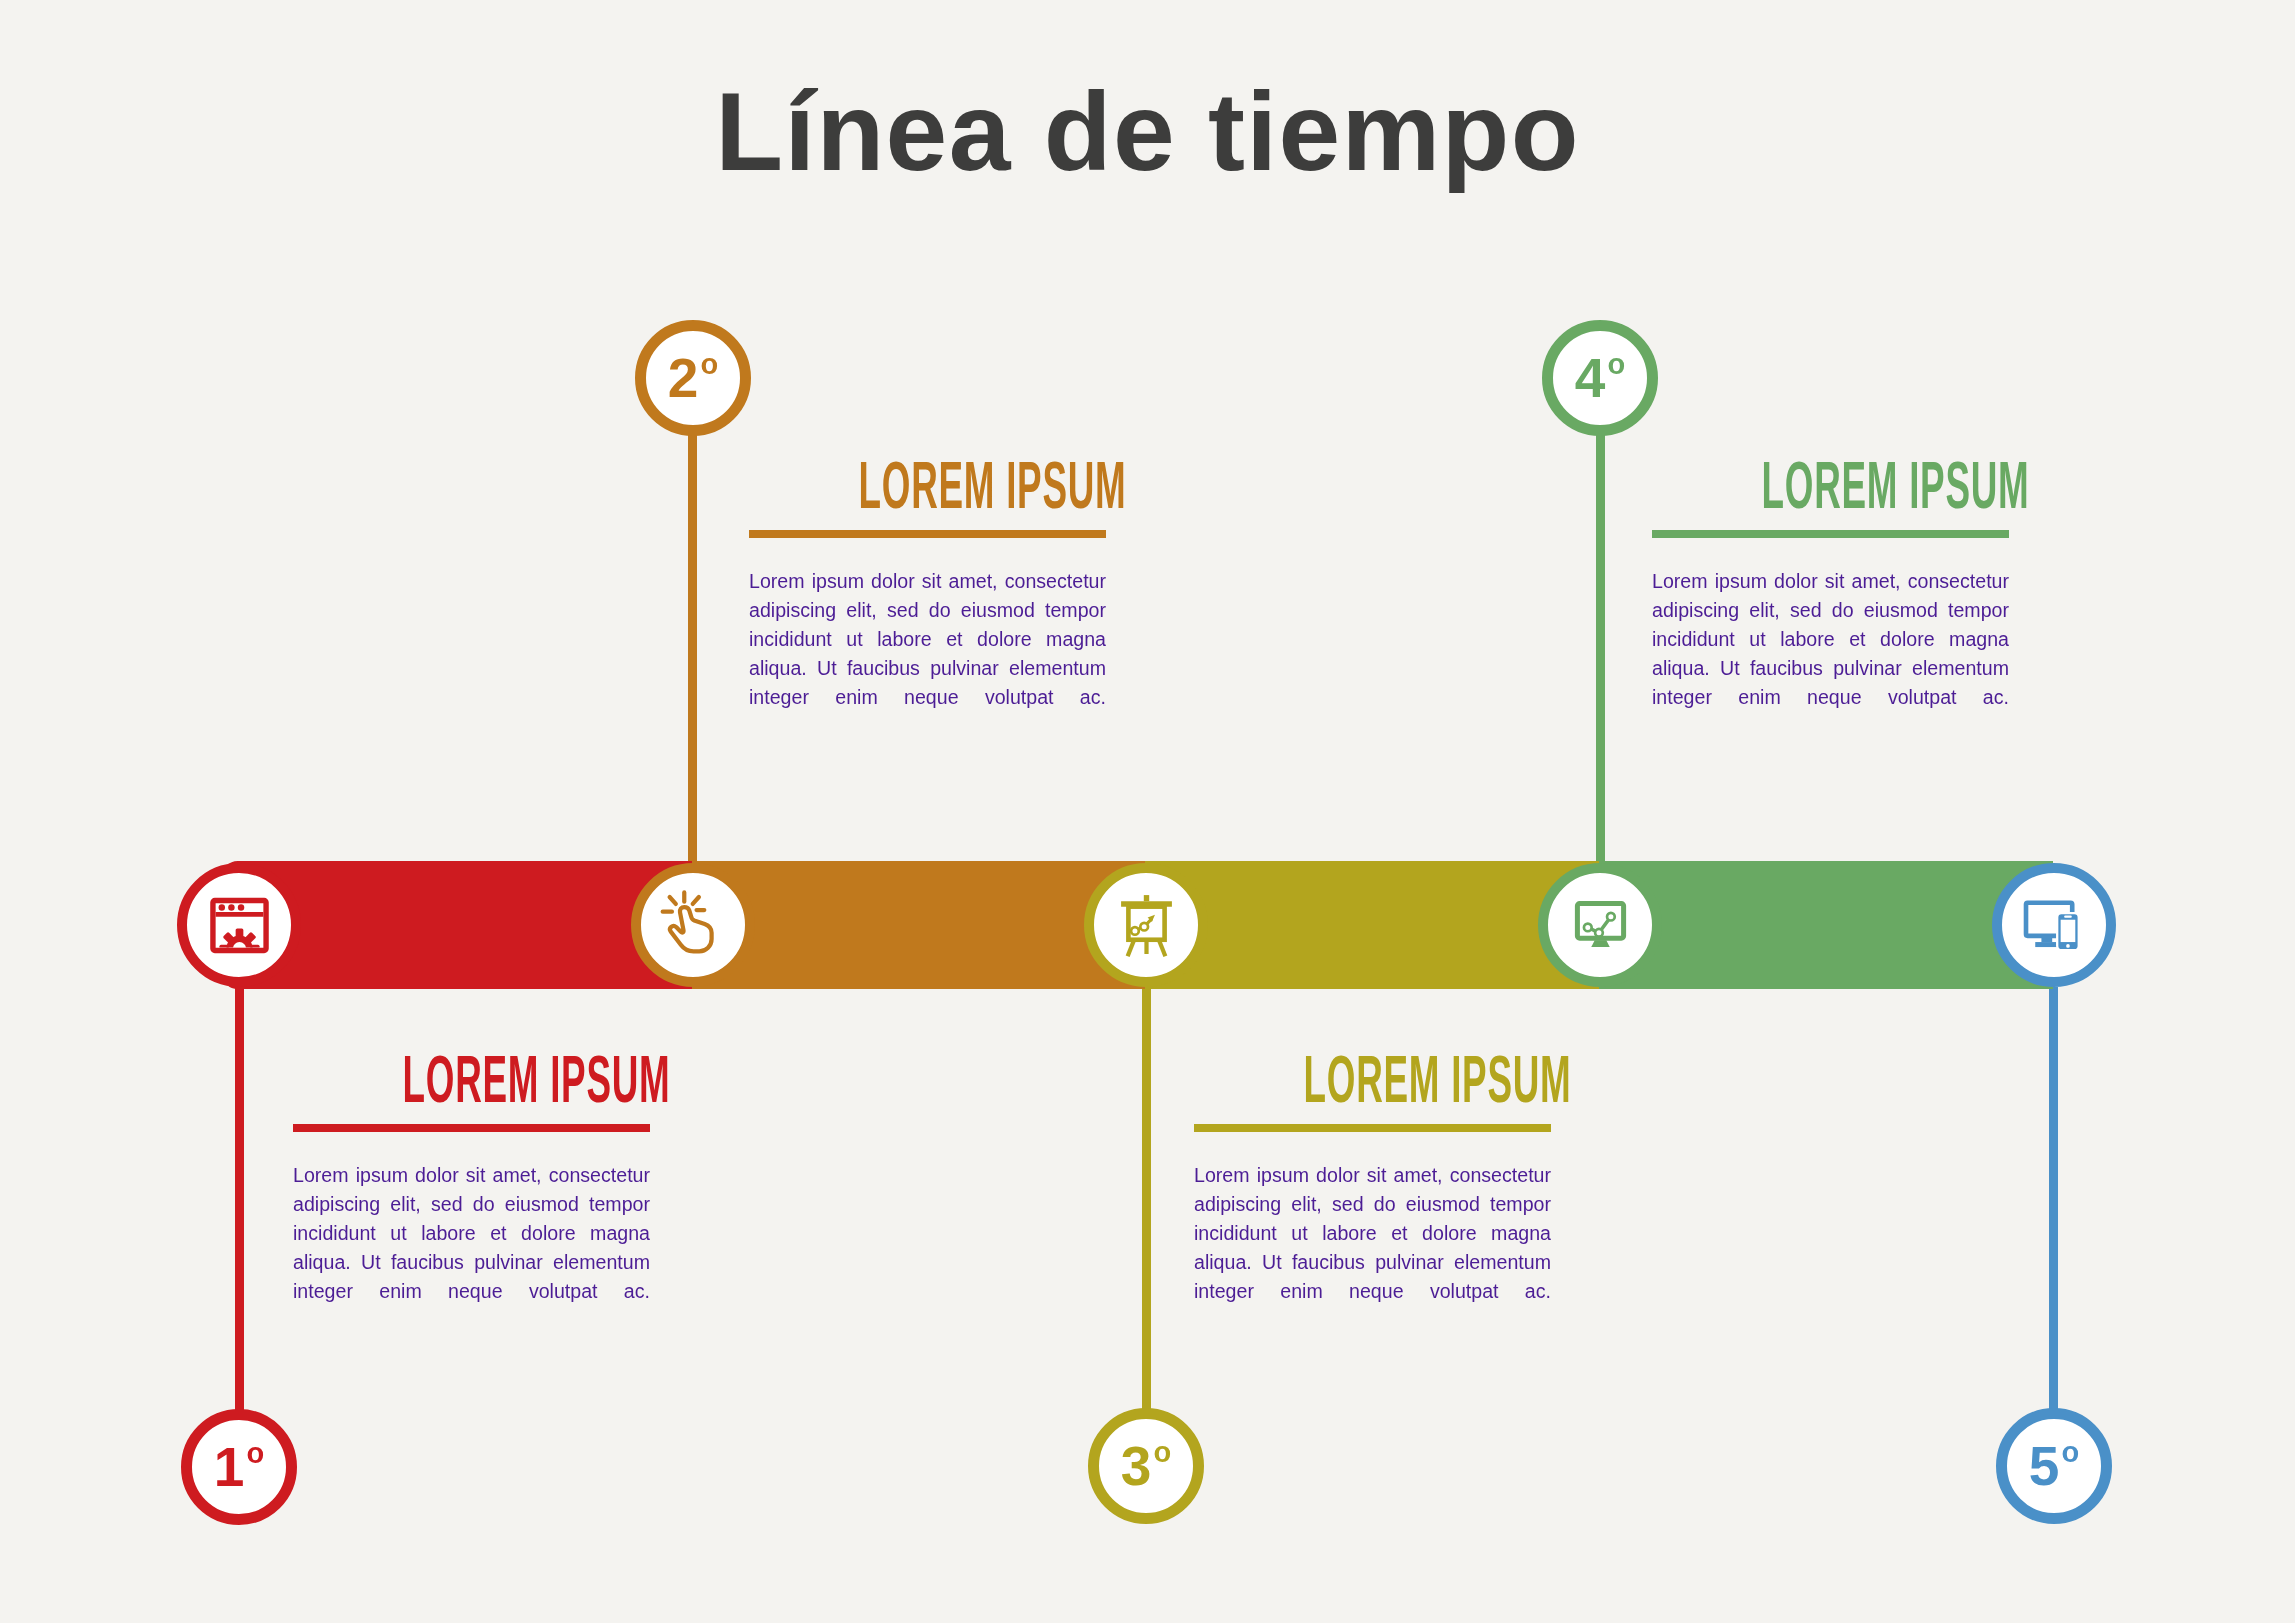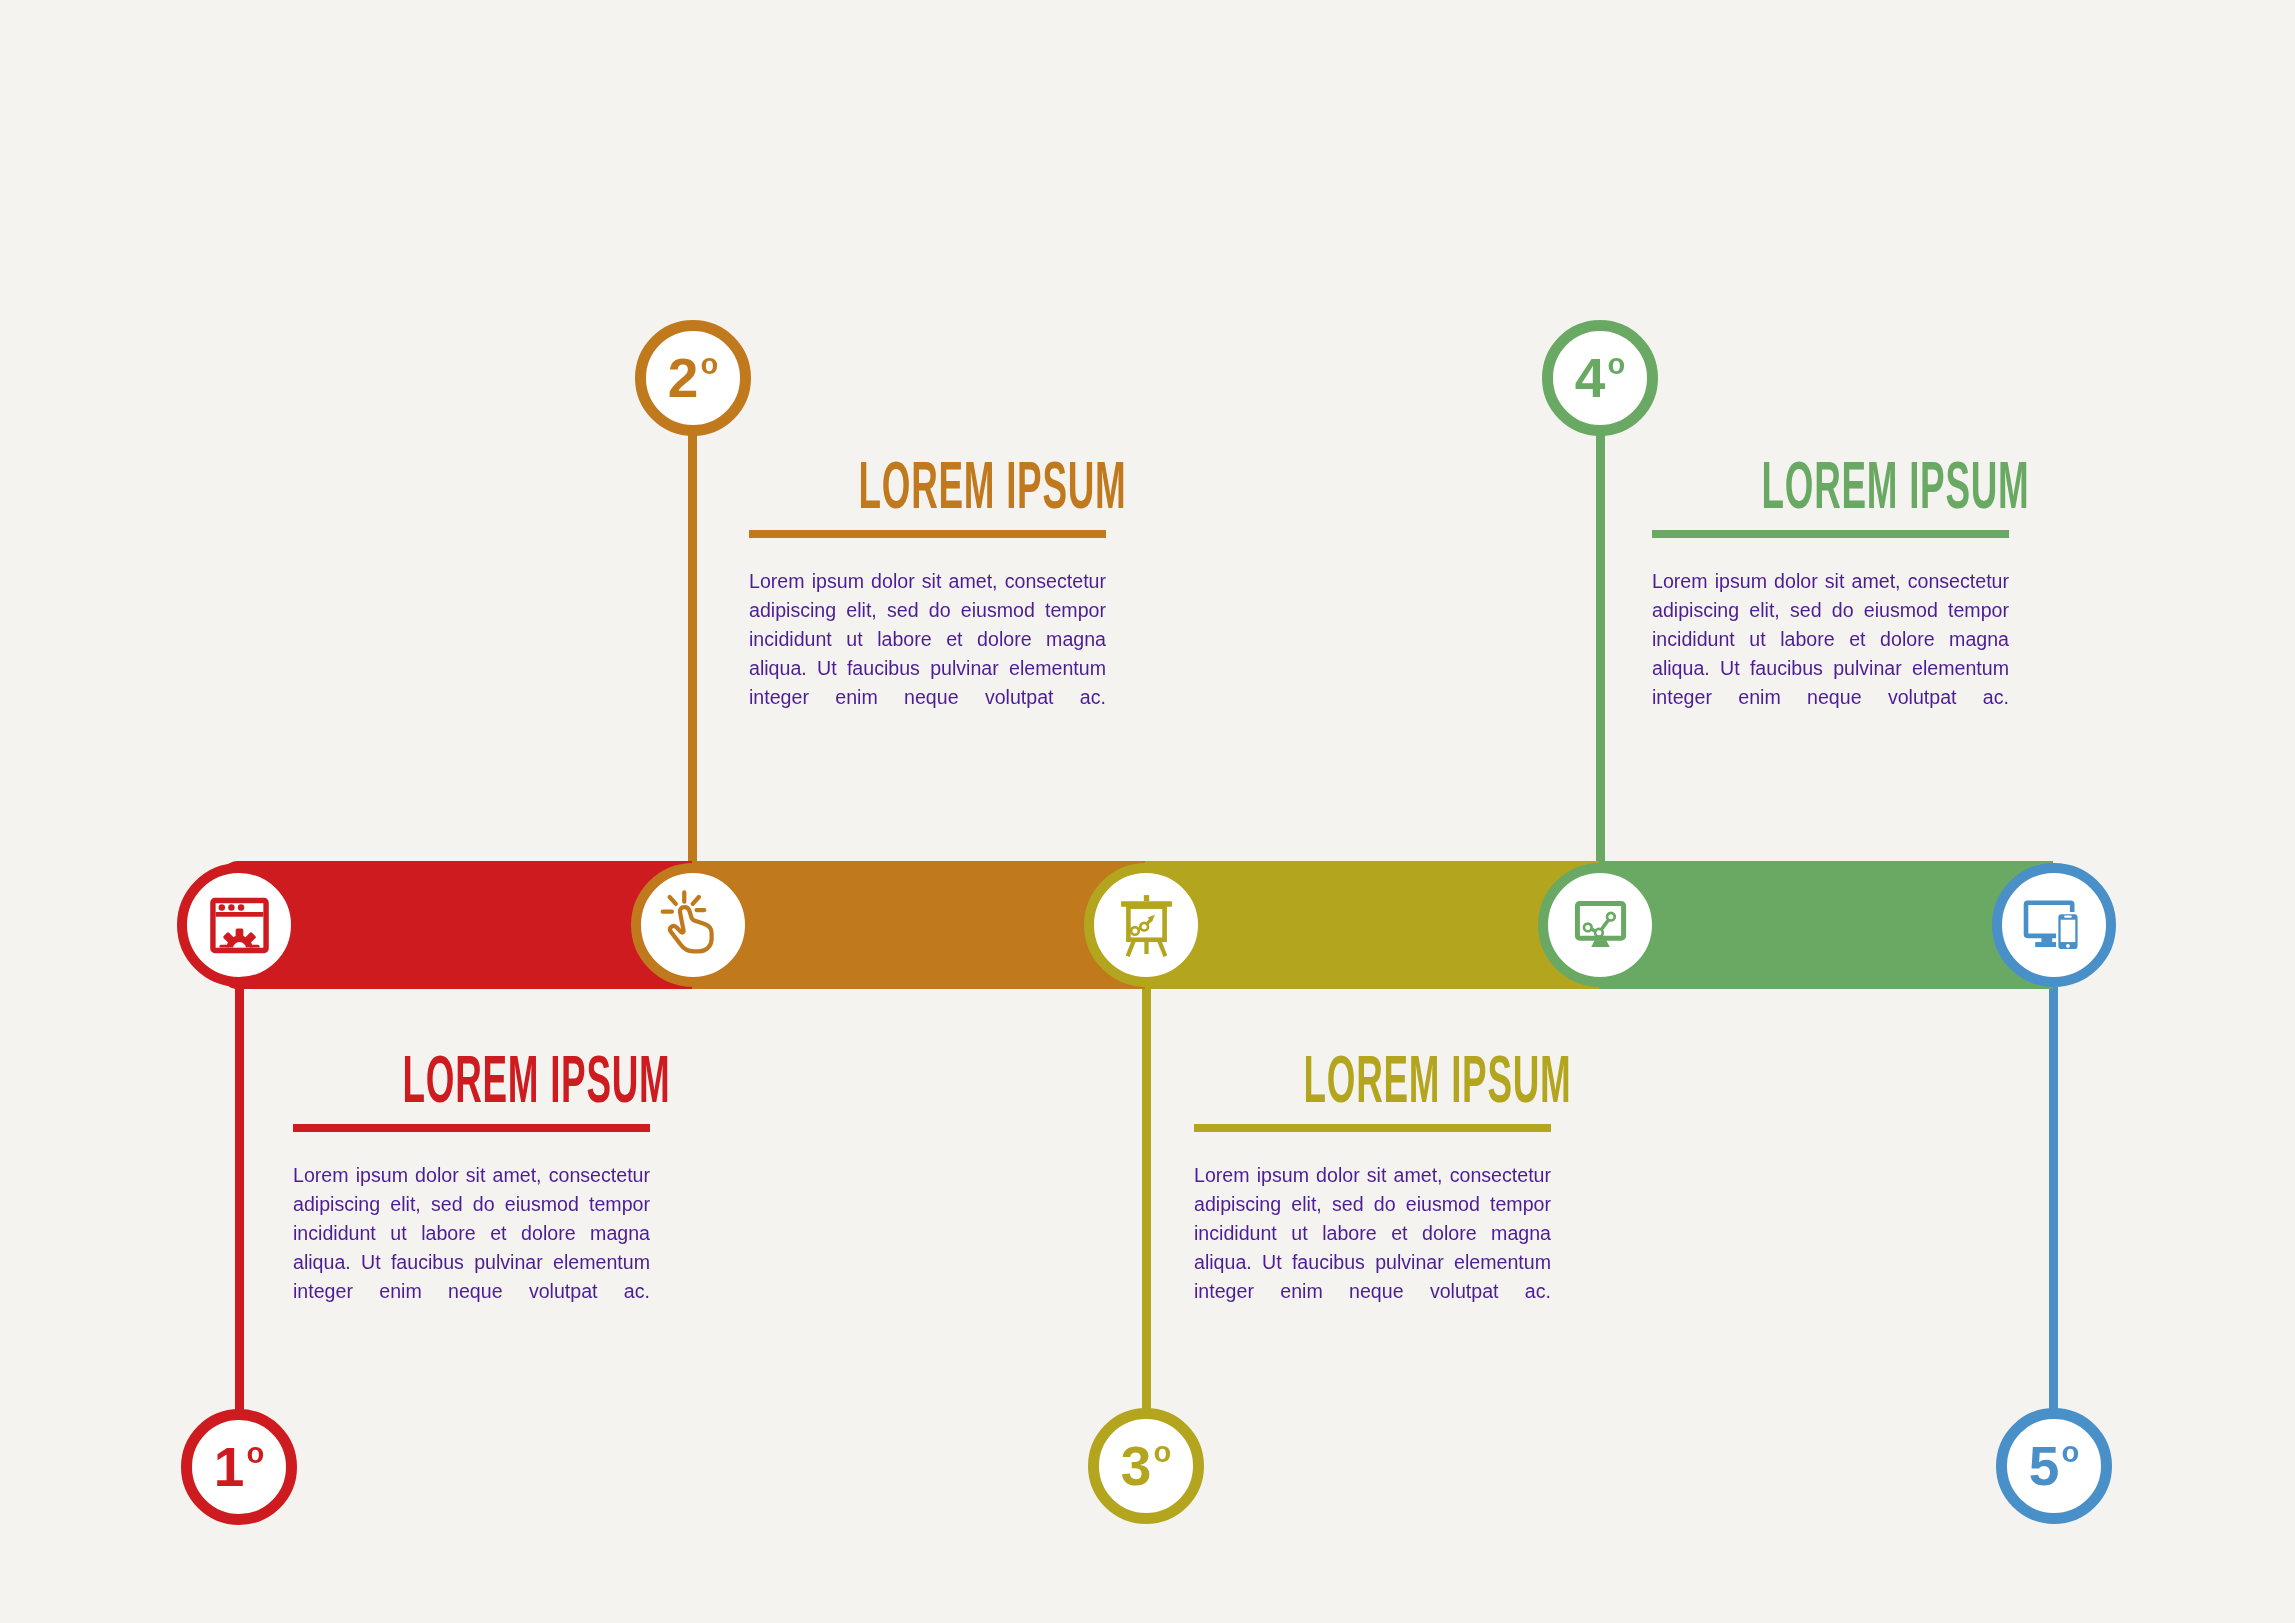--- a/index.html
+++ b/index.html
@@ -66,20 +66,21 @@
     margin:29px 0 0;font-size:19.6px;line-height:29px;color:#4c1d95;font-weight:300;
     text-align:justify;text-align-last:justify;
   }
   svg{display:block;}
 </style>
 </head>
 <body>
 
 <div class="canvas">
 
+  <h1 class="title">Línea de tiempo</h1>
 
   <div class="bar">
     <div class="seg seg1"></div>
     <div class="seg seg2"></div>
     <div class="seg seg3"></div>
     <div class="seg seg4"></div>
   </div>
 
   <div class="vline v1 s1"></div>
   <div class="vline v2 s2"></div>

